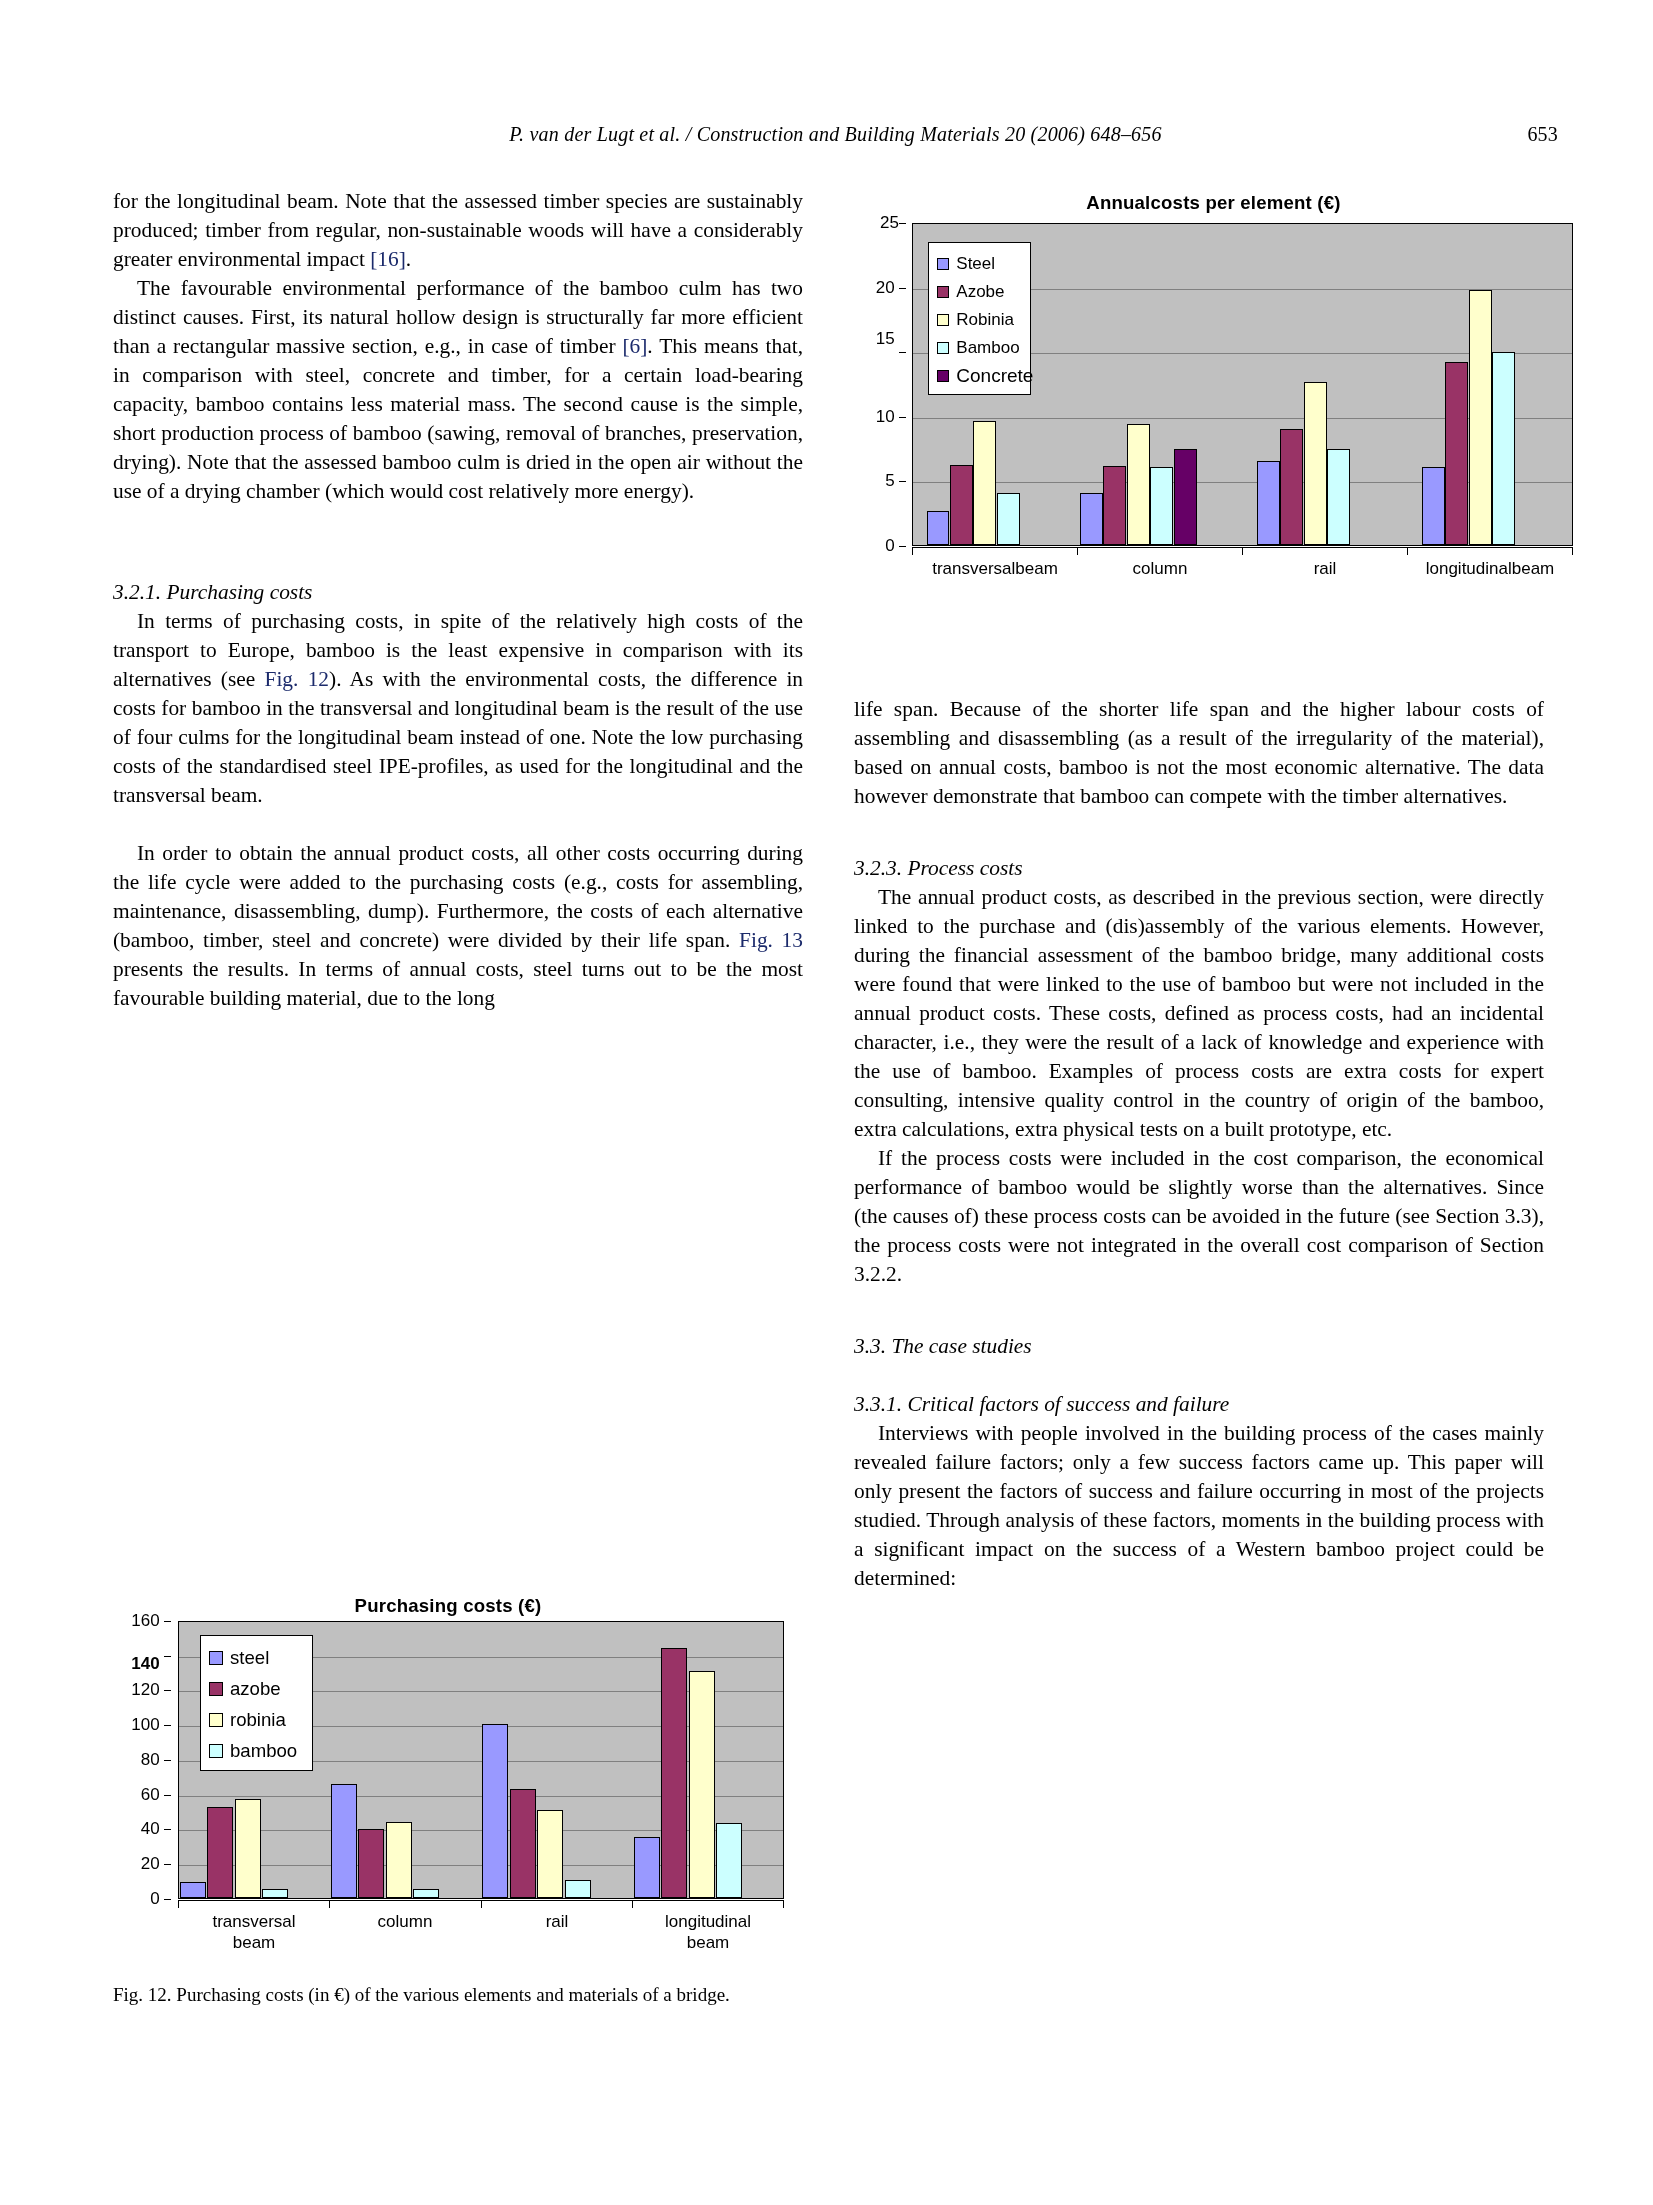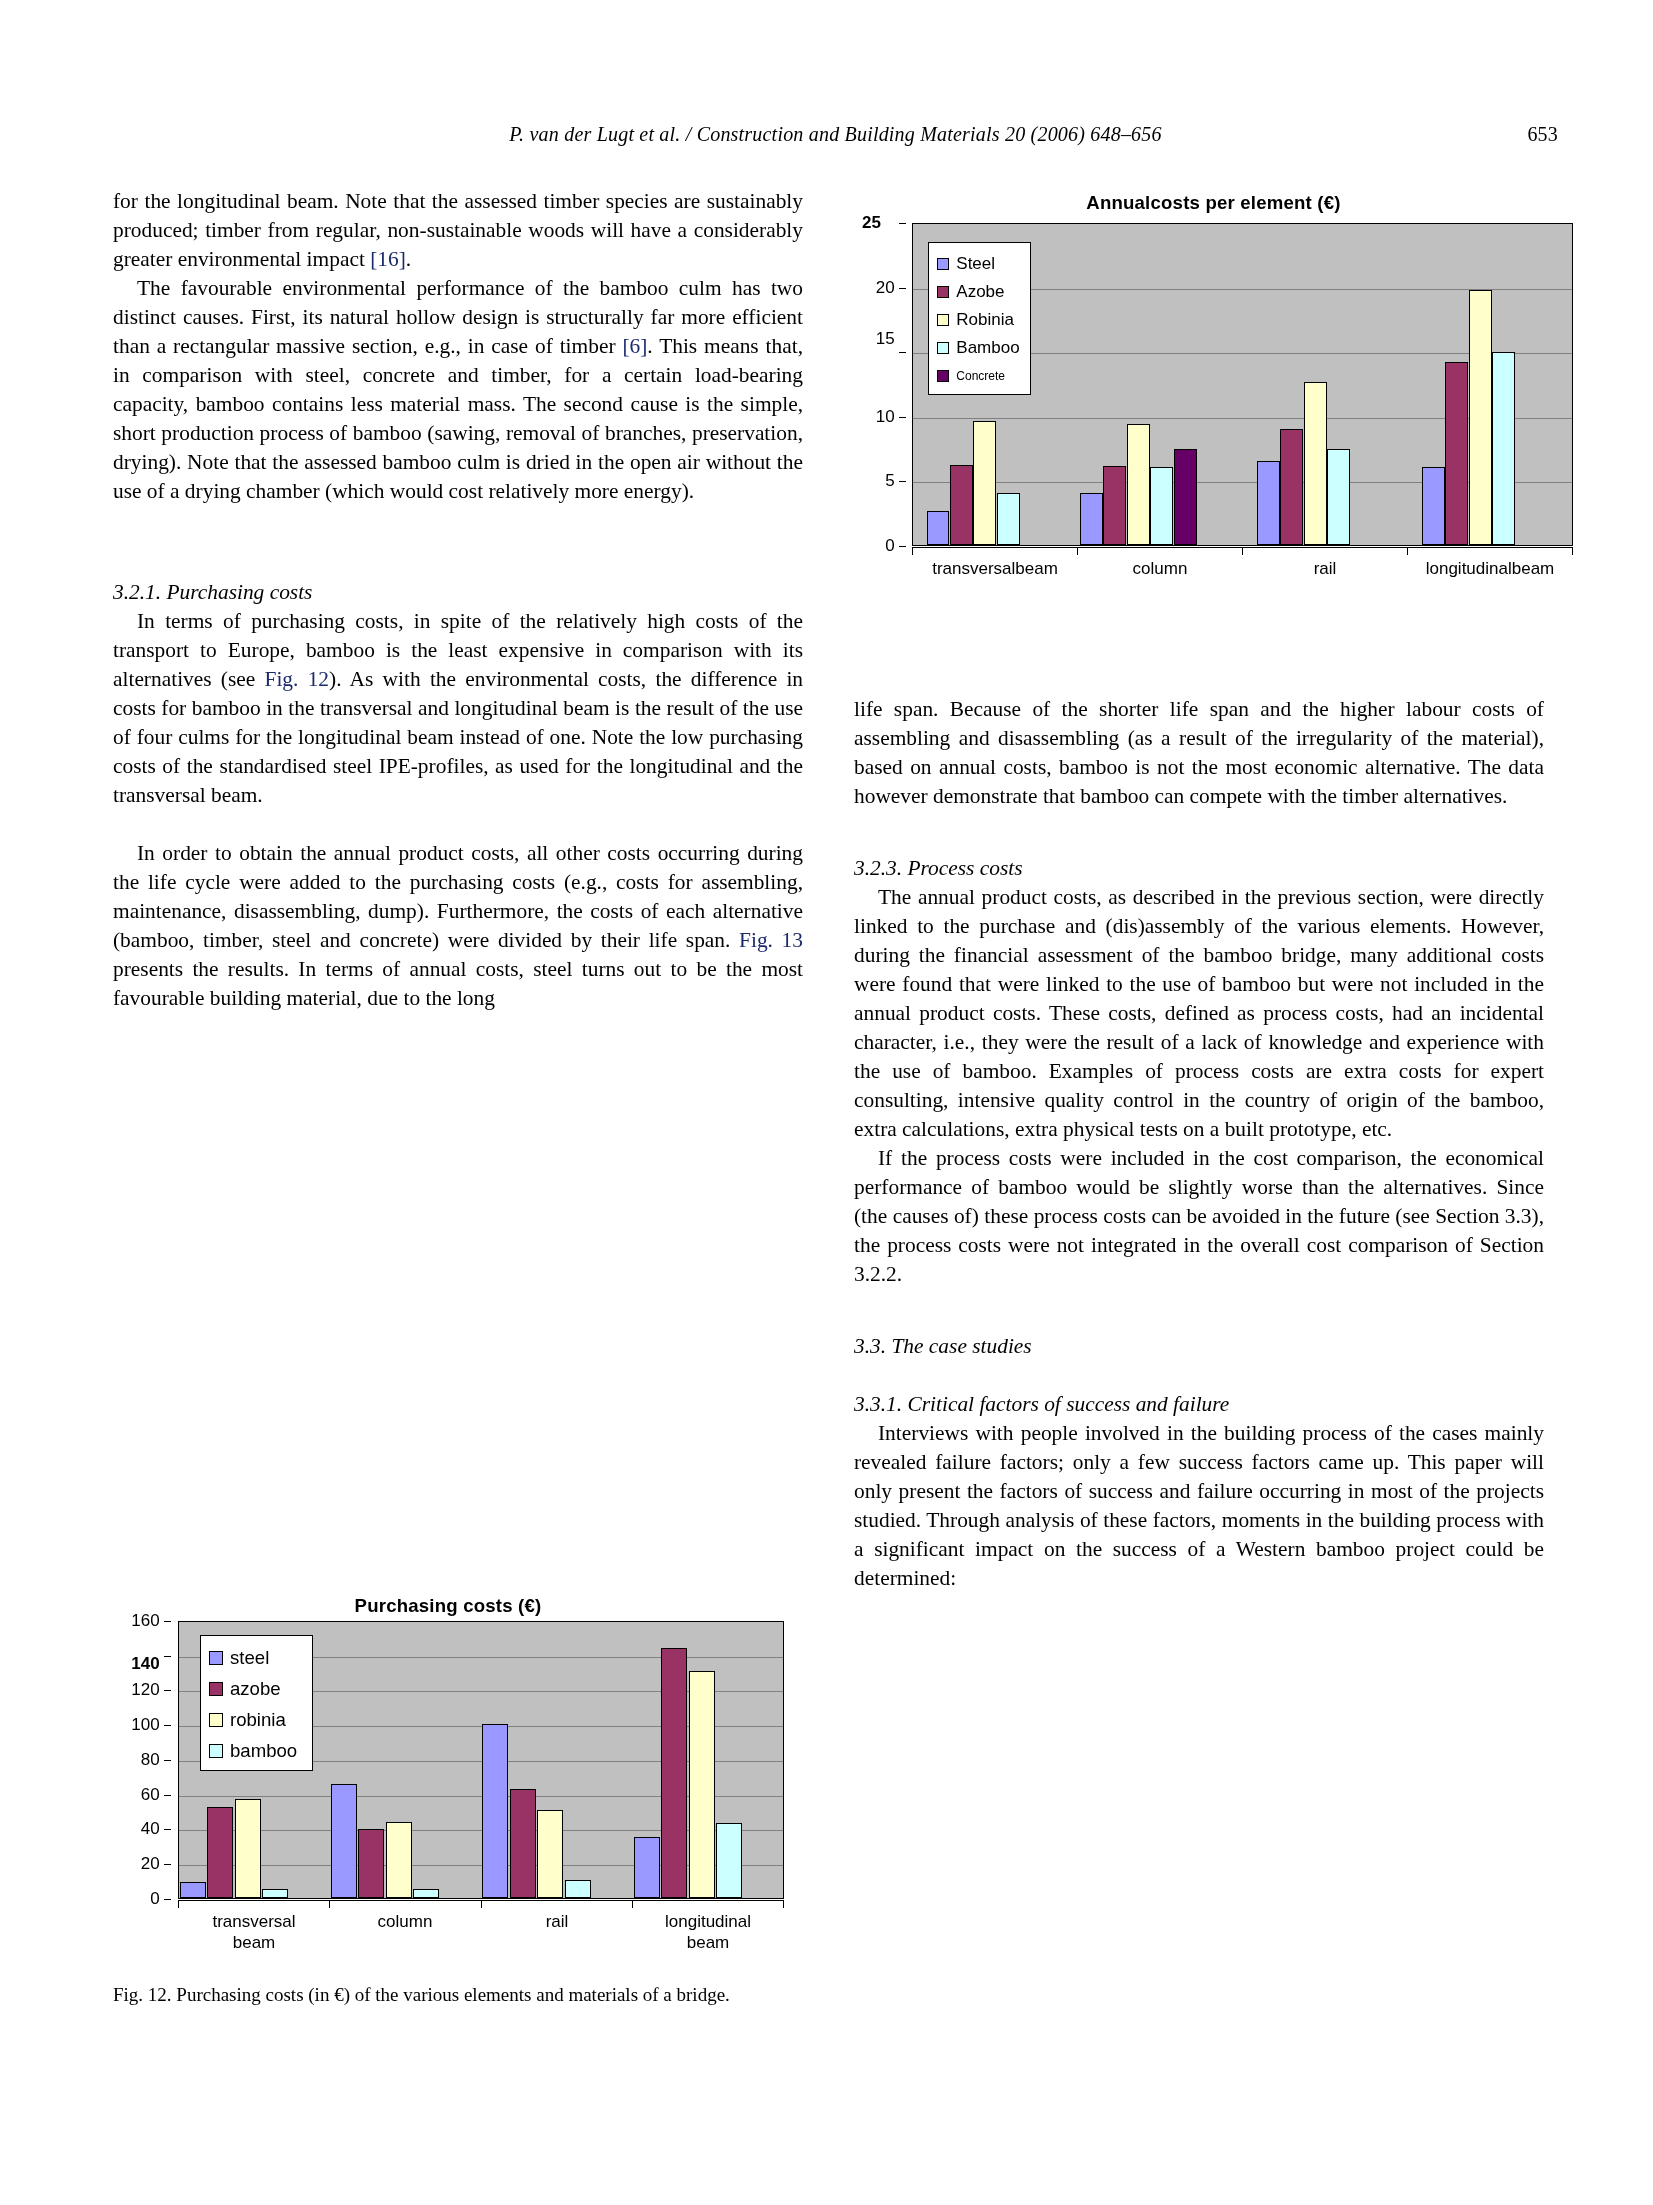--- a/index.html
+++ b/index.html
@@ -220,21 +220,21 @@
         <div class="ytick" style="top: 323px; right: 11.3px;">0</div>
         <div class="ytickmark" style="top: 323px; right: 0px;"></div>
         <div class="ytick" style="top: 258px; right: 11.3px;">5</div>
         <div class="ytickmark" style="top: 258px; right: 0px;"></div>
         <div class="ytick" style="top: 194px; right: 11.3px;">10</div>
         <div class="ytickmark" style="top: 194px; right: 0px;"></div>
         <div class="ytick" style="top: 116px; right: 11.3px;">15</div>
         <div class="ytickmark" style="top: 129px; right: 0px;"></div>
         <div class="ytick" style="top: 65px; right: 11.3px;">20</div>
         <div class="ytickmark" style="top: 65px; right: 0px;"></div>
-        <div class="ytick" style="top: 0px; right: 25px; font-weight: bold;">25</div>
+        <div class="ytick" style="top: 0px; right: 7px;">25</div>
         <div class="ytickmark" style="top: 0px; right: 0px;"></div>
       </div>
     <div class="plotbox" id="fig13-plot" style="position:absolute; left:58px; top:31px; width:661px; height:323px;">
         <div class="gridline" style="top: 258px;"></div>
         <div class="gridline" style="top: 194px;"></div>
         <div class="gridline" style="top: 129px;"></div>
         <div class="gridline" style="top: 65px;"></div>
         <div class="bar" style="left: 13.5px; width: 22.6px; height: 34px; background: rgb(153, 153, 255);"></div>
         <div class="bar" style="left: 37px; width: 22.6px; height: 80px; background: rgb(153, 51, 102);"></div>
         <div class="bar" style="left: 60px; width: 22.6px; height: 124px; background: rgb(255, 255, 204);"></div>
@@ -285,21 +285,21 @@
         <div class="legend-item" style="height: 28px;">
           <span class="legend-swatch" style="width: 12px; height: 12px; background: rgb(255, 255, 204);"></span>
           <span class="legend-label" style="font-size: 17px;">Robinia</span>
         </div>
         <div class="legend-item" style="height: 28px;">
           <span class="legend-swatch" style="width: 12px; height: 12px; background: rgb(204, 255, 255);"></span>
           <span class="legend-label" style="font-size: 17px;">Bamboo</span>
         </div>
         <div class="legend-item" style="height: 28px;">
           <span class="legend-swatch" style="width: 12px; height: 12px; background: rgb(102, 0, 102);"></span>
-          <span class="legend-label" style="font-size: 12px;">Concrete</span>
+          <span class="legend-label" style="font-size: 19px;">Concrete</span>
         </div>
       </div>
   </div>
 
   <div class="chart-wrap" id="fig12-wrap" style="left:113px; top:1595px; width:670px; height:371px;">
     <div class="chart-title" id="fig12-title" style="position:absolute; left:0; top:0; width:670px;">Purchasing costs (€)</div>
     <div class="yaxis" id="fig12-yaxis" style="left:0; top:26px; width:58px; height:278px;">
         <div class="ytick" style="top: 278px; right: 11.3px;">0</div>
         <div class="ytickmark" style="top: 278px; right: 0px;"></div>
         <div class="ytick" style="top: 243px; right: 11.3px;">20</div>

